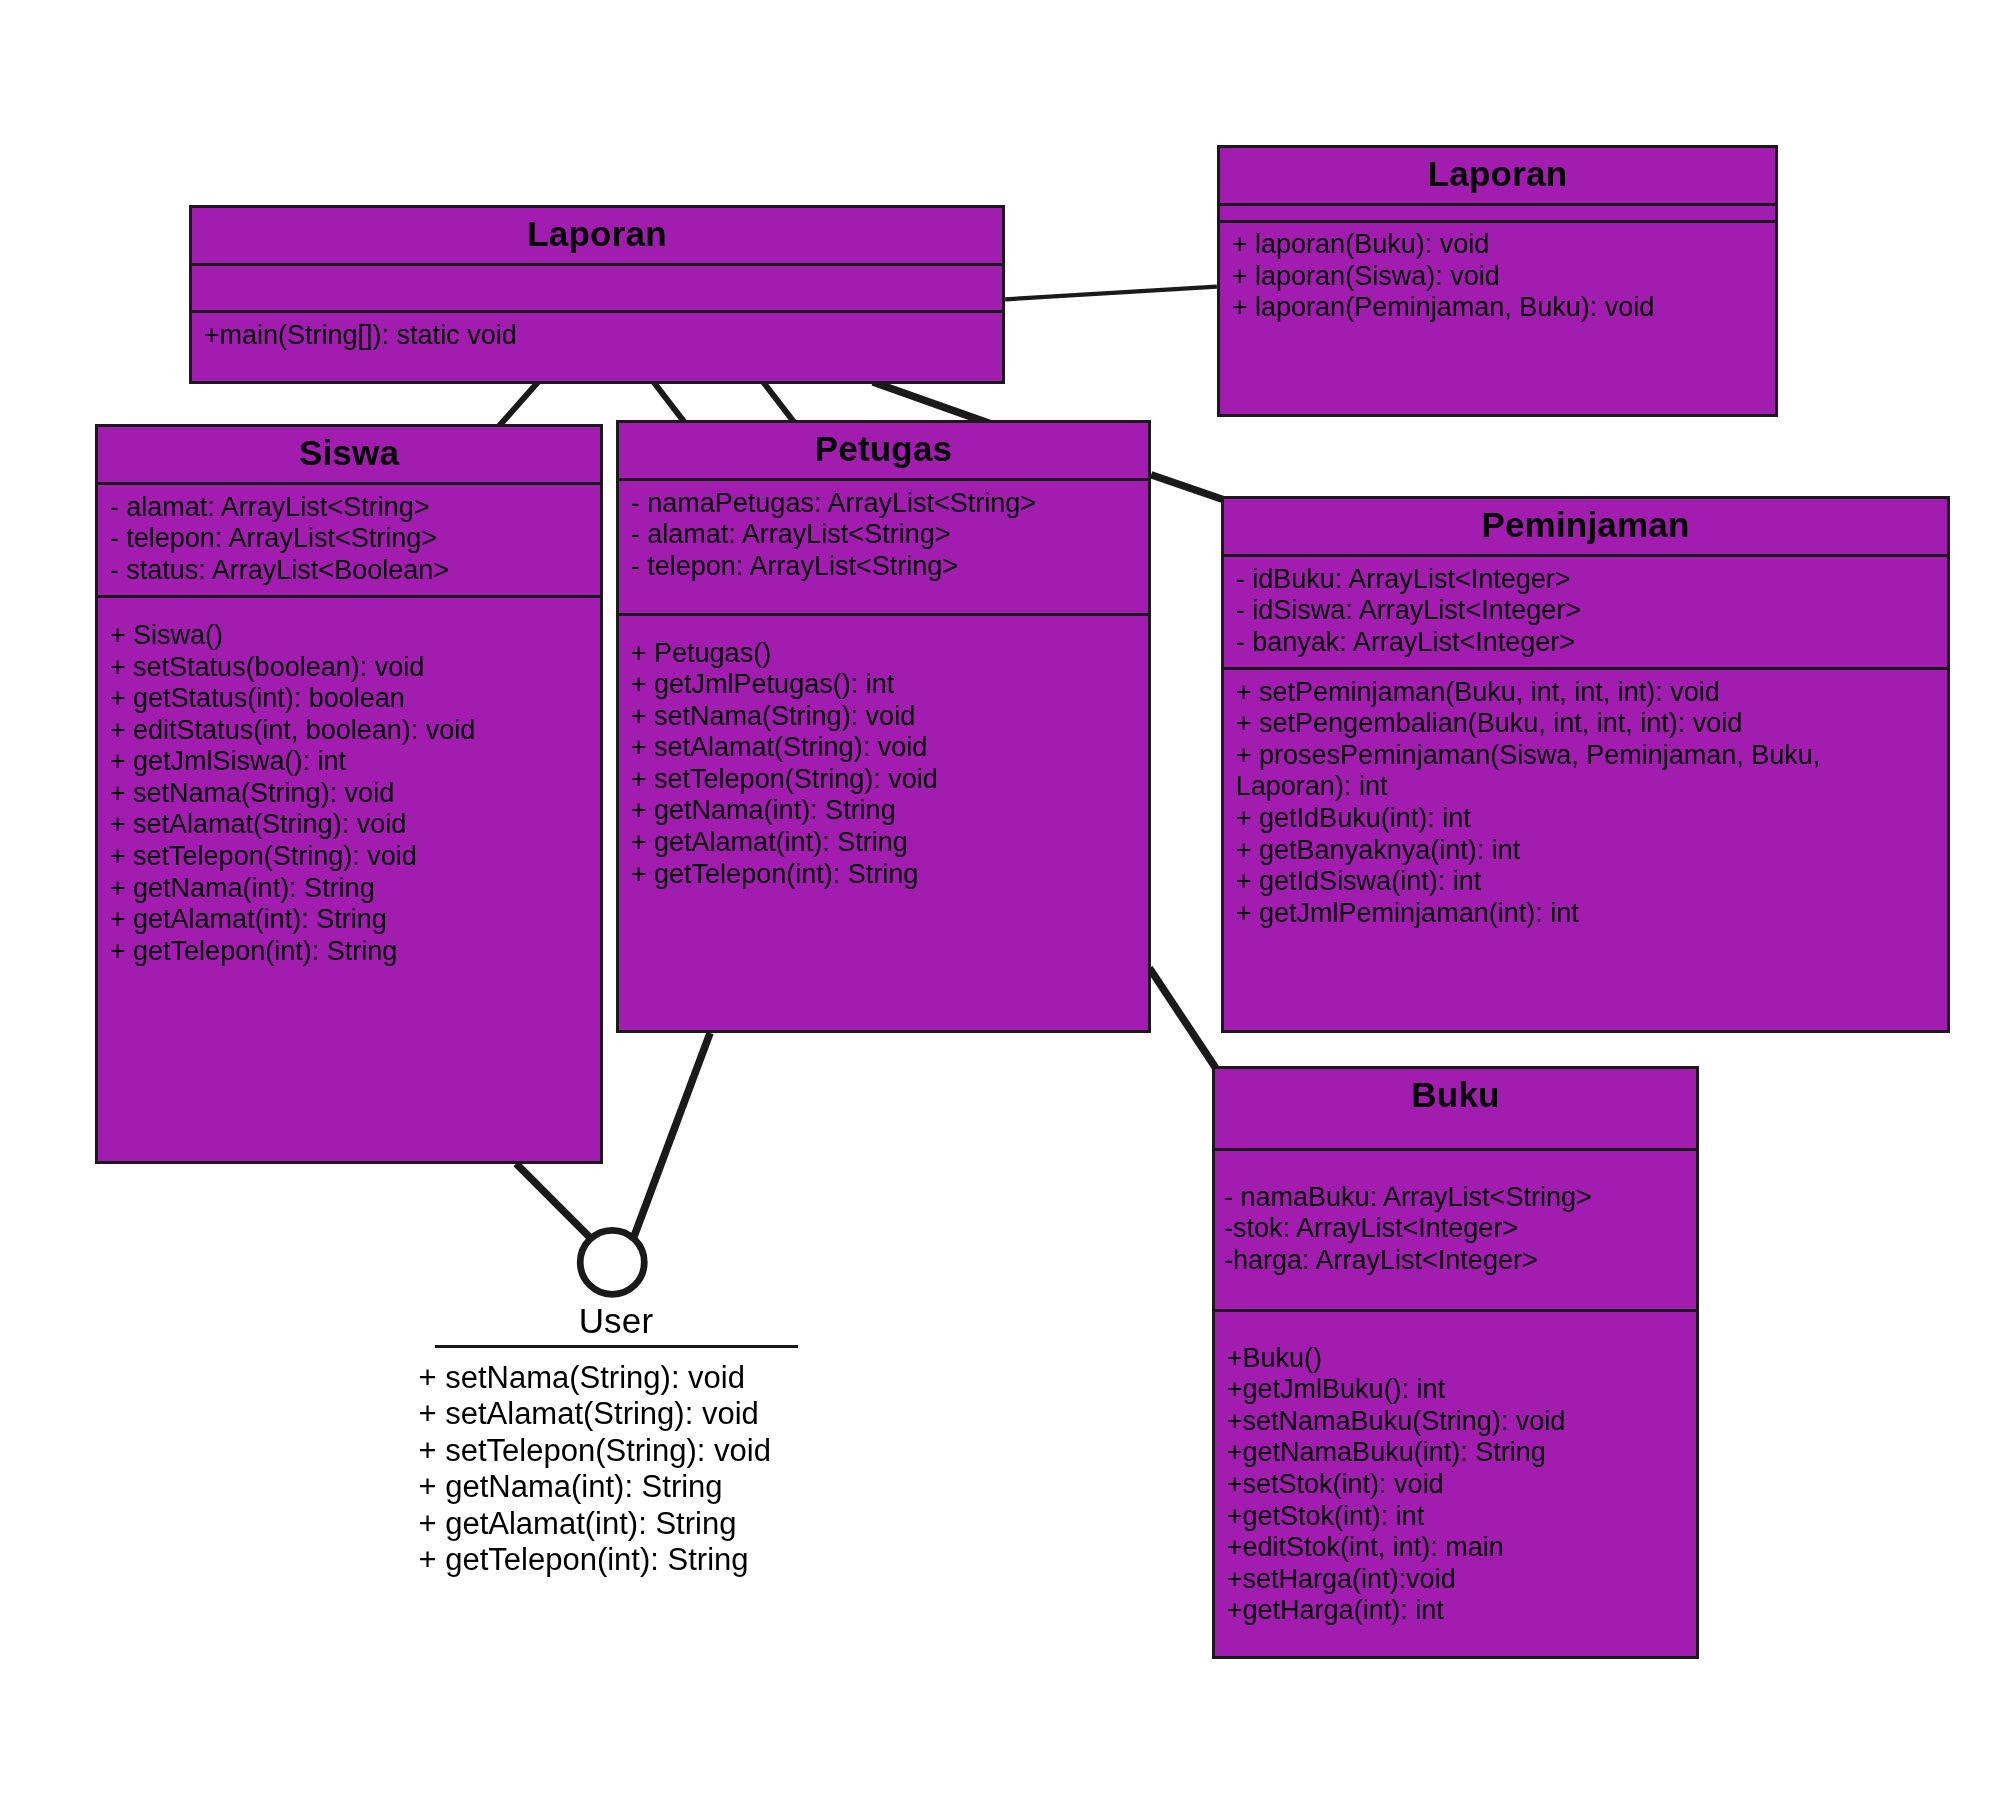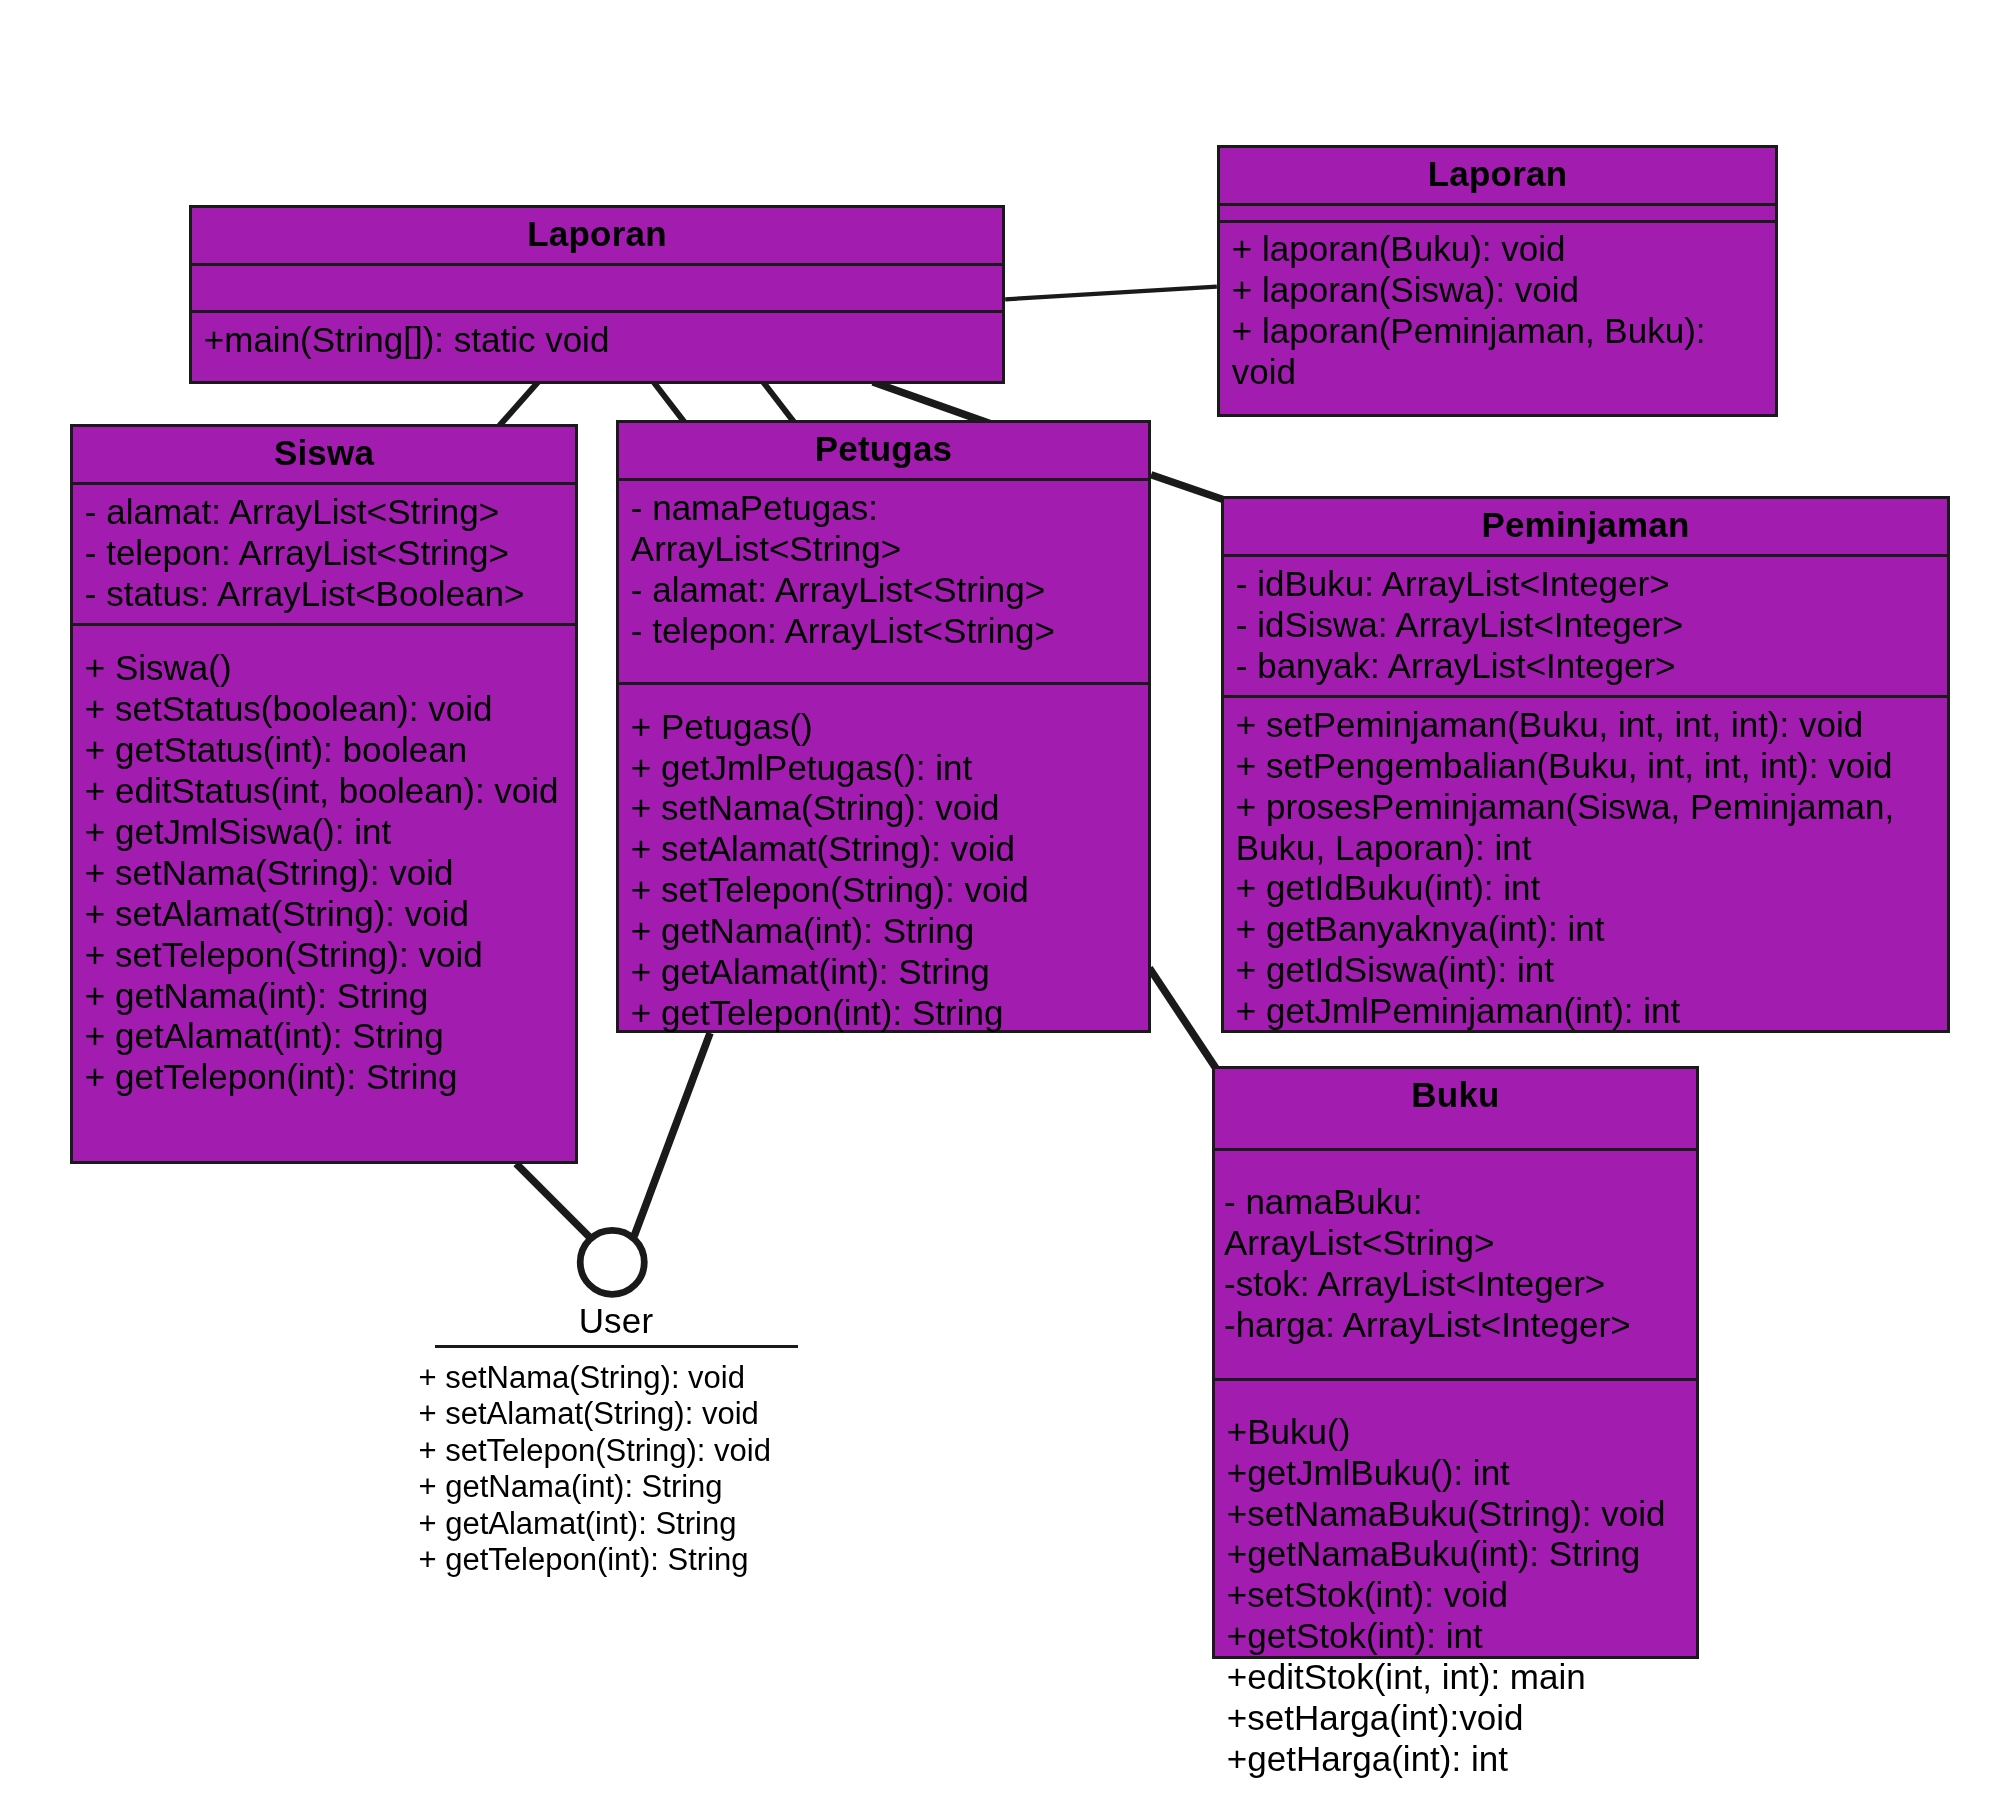--- a/index.html
+++ b/index.html
@@ -44,21 +44,21 @@
     line-height: 1.05;
     letter-spacing: 0.2px;
   }
   .sep {
     border-top: 3.4px solid #1a1a1a;
     height: 0;
     width: 100%;
   }
   .uml-compartment {
     padding: 6.7px 11.8px 8.4px 11.8px;
-    font-size: 35px;
+    font-size: 27px;
     line-height: 1.17;
   }
   .uml-compartment .row {
     white-space: pre-wrap;
   }
   .compart-pad-top { padding-top: 22px; }
   .empty-compartment { height: 29px; }
   .grow { flex: 1 1 auto; }
 
   
@@ -131,21 +131,21 @@
     <div class="sep"></div>
     <div class="uml-compartment" style="height:13.5px;padding:0;"></div>
     <div class="sep"></div>
     <div class="uml-compartment grow">
       <div class="row">+ laporan(Buku): void</div>
       <div class="row">+ laporan(Siswa): void</div>
       <div class="row">+ laporan(Peminjaman, Buku): void</div>
     </div>
   </div>
 
-  <div class="uml-class" style="left:70px; top:424px; width:508px; height:740px;">
+  <div class="uml-class" style="left:95px; top:424px; width:508px; height:740px;">
     <div class="uml-name">Siswa</div>
     <div class="sep"></div>
     <div class="uml-compartment">
       <div class="row">- alamat: ArrayList&lt;String&gt;</div>
       <div class="row">- telepon: ArrayList&lt;String&gt;</div>
       <div class="row">- status: ArrayList&lt;Boolean&gt;</div>
     </div>
     <div class="sep"></div>
     <div class="uml-compartment grow compart-pad-top">
       <div class="row">+ Siswa()</div>

